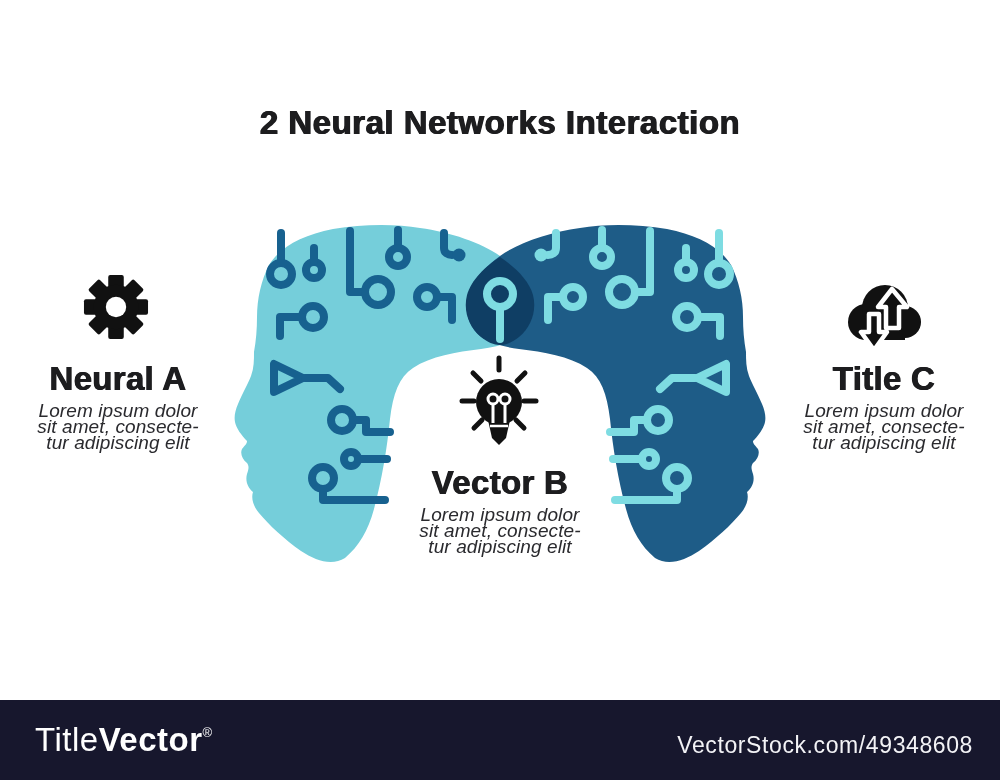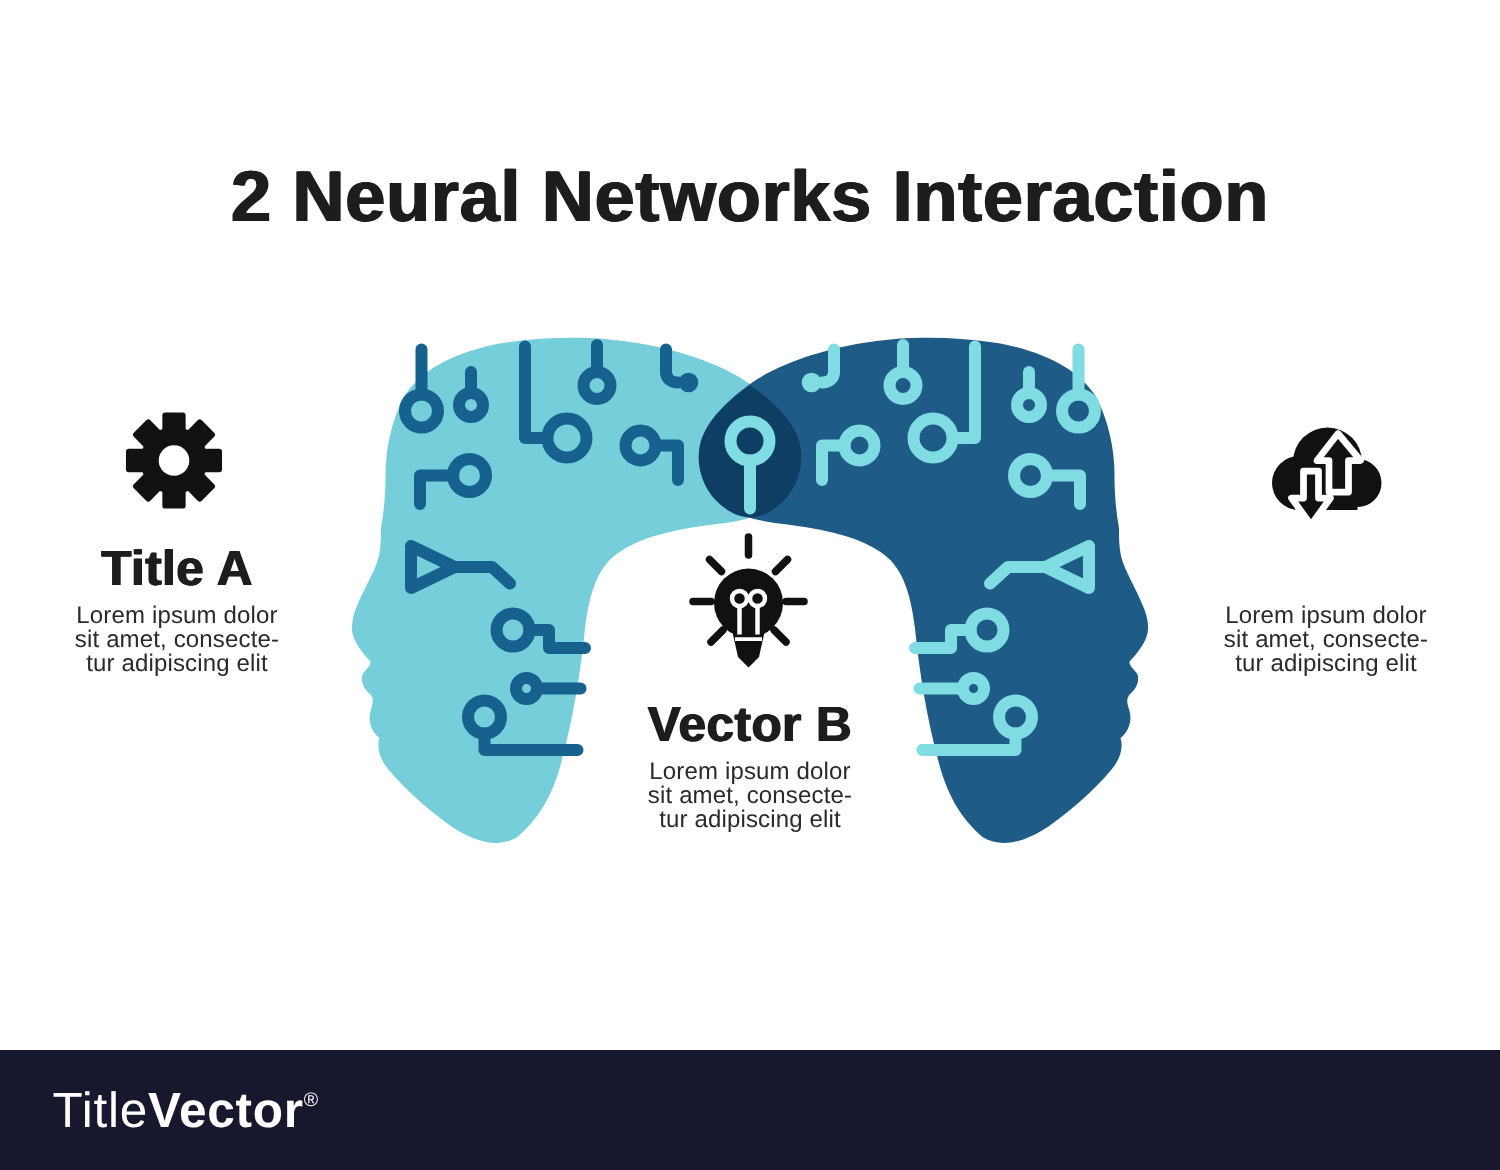--- a/index.html
+++ b/index.html
@@ -1,26 +1,26 @@
 <!DOCTYPE html>
 <html style="--head_left: #75CEDA; --head_right: #1E5C87; --circuit_left: #17618F; --circuit_right: #7EDCE2; --overlap: #0F3E64; --icon: #111111; --bar_bg: #17172D; --title_text: #1D1D1F; --body_text: #2A2A2E;"><head>
 <meta charset="utf-8">
 <style>
   html,body{margin:0;padding:0;background:#fff;}
   .canvas{position:relative;width:1000px;height:780px;background:#ffffff;overflow:hidden;
           font-family:"Liberation Sans","DejaVu Sans",sans-serif;}
   .main-title{position:absolute;top:104px;left:0;width:100%;text-align:center;margin:0;
-              font-size:48px;font-weight:700;letter-spacing:.5px;color:var(--title_text);
+              font-size:33px;font-weight:700;letter-spacing:.5px;color:var(--title_text);
               text-shadow:.6px 0 currentColor,-.6px 0 currentColor;}
   .heads-svg{position:absolute;left:0;top:0;width:1000px;height:780px;}
   .icon{position:absolute;}
   .sec-title{position:absolute;margin:0;text-align:center;font-size:33px;font-weight:700;
              color:var(--title_text);text-shadow:.5px 0 currentColor,-.5px 0 currentColor;letter-spacing:.3px;}
-  .sec-text{position:absolute;text-align:center;font-size:16px;line-height:16px;
-            color:var(--body_text);letter-spacing:.1px;}
+  .sec-text{position:absolute;text-align:center;font-size:19px;line-height:16px;
+            color:var(--body_text);letter-spacing:.1px;font-style:italic;}
   .sec-text span{display:block;}
   .bar{position:absolute;left:0;top:700px;width:1000px;height:80px;background:var(--bar_bg);
        display:flex;align-items:center;justify-content:space-between;
        padding:0 27px 0 35px;box-sizing:border-box;}
   .logo{font-size:33px;color:#ffffff;letter-spacing:.5px;}
   .logo .lt{font-weight:300;}
   .logo .bd{font-weight:700;}
   .logo sup{font-size:13px;font-weight:400;vertical-align:14px;}
   .url{font-size:23px;color:#f3f3f6;font-weight:500;letter-spacing:.6px;margin-top:10px;}
 </style>
@@ -116,37 +116,39 @@
     <g style="fill:var(--icon)">
       <circle cx="26" cy="55" r="18"></circle>
       <circle cx="45" cy="41" r="23"></circle>
       <circle cx="65" cy="55" r="16"></circle>
       <rect x="26" y="52" width="39" height="21"></rect>
     </g>
     <path d="M52 22 L67 40 H59 V61 H46 V40 H38 Z" stroke="#ffffff" stroke-width="4.5" stroke-linejoin="round" style="fill:var(--icon)"></path>
     <path d="M29 47 H39 V65 H47 L34 83 L21 65 H29 Z" stroke="#ffffff" stroke-width="4.5" stroke-linejoin="round" style="fill:var(--icon)"></path>
   </svg>
 
-  <h2 class="sec-title" style="left:18px;top:360px;width:200px">Title A</h2>
+  <h2 class="sec-title" style="left:18px;top:360px;width:200px">Neural A</h2>
   <div class="sec-text" style="left:18px;top:403px;width:200px">
     <span>Lorem ipsum dolor</span>
     <span>sit amet, consecte-</span>
     <span>tur adipiscing elit</span>
   </div>
 
   <h2 class="sec-title" style="left:400px;top:464px;width:200px">Vector B</h2>
   <div class="sec-text" style="left:400px;top:507px;width:200px">
     <span>Lorem ipsum dolor</span>
     <span>sit amet, consecte-</span>
     <span>tur adipiscing elit</span>
   </div>
 
+  <h2 class="sec-title" style="left:784px;top:360px;width:200px">Title C</h2>
   <div class="sec-text" style="left:784px;top:403px;width:200px">
     <span>Lorem ipsum dolor</span>
     <span>sit amet, consecte-</span>
     <span>tur adipiscing elit</span>
   </div>
 
   <div class="bar">
     <div class="logo"><span class="lt">Title</span><span class="bd">Vector</span><sup>®</sup></div>
+    <div class="url">VectorStock.com/49348608</div>
   </div>
 
 </div>
 
 </body></html>

